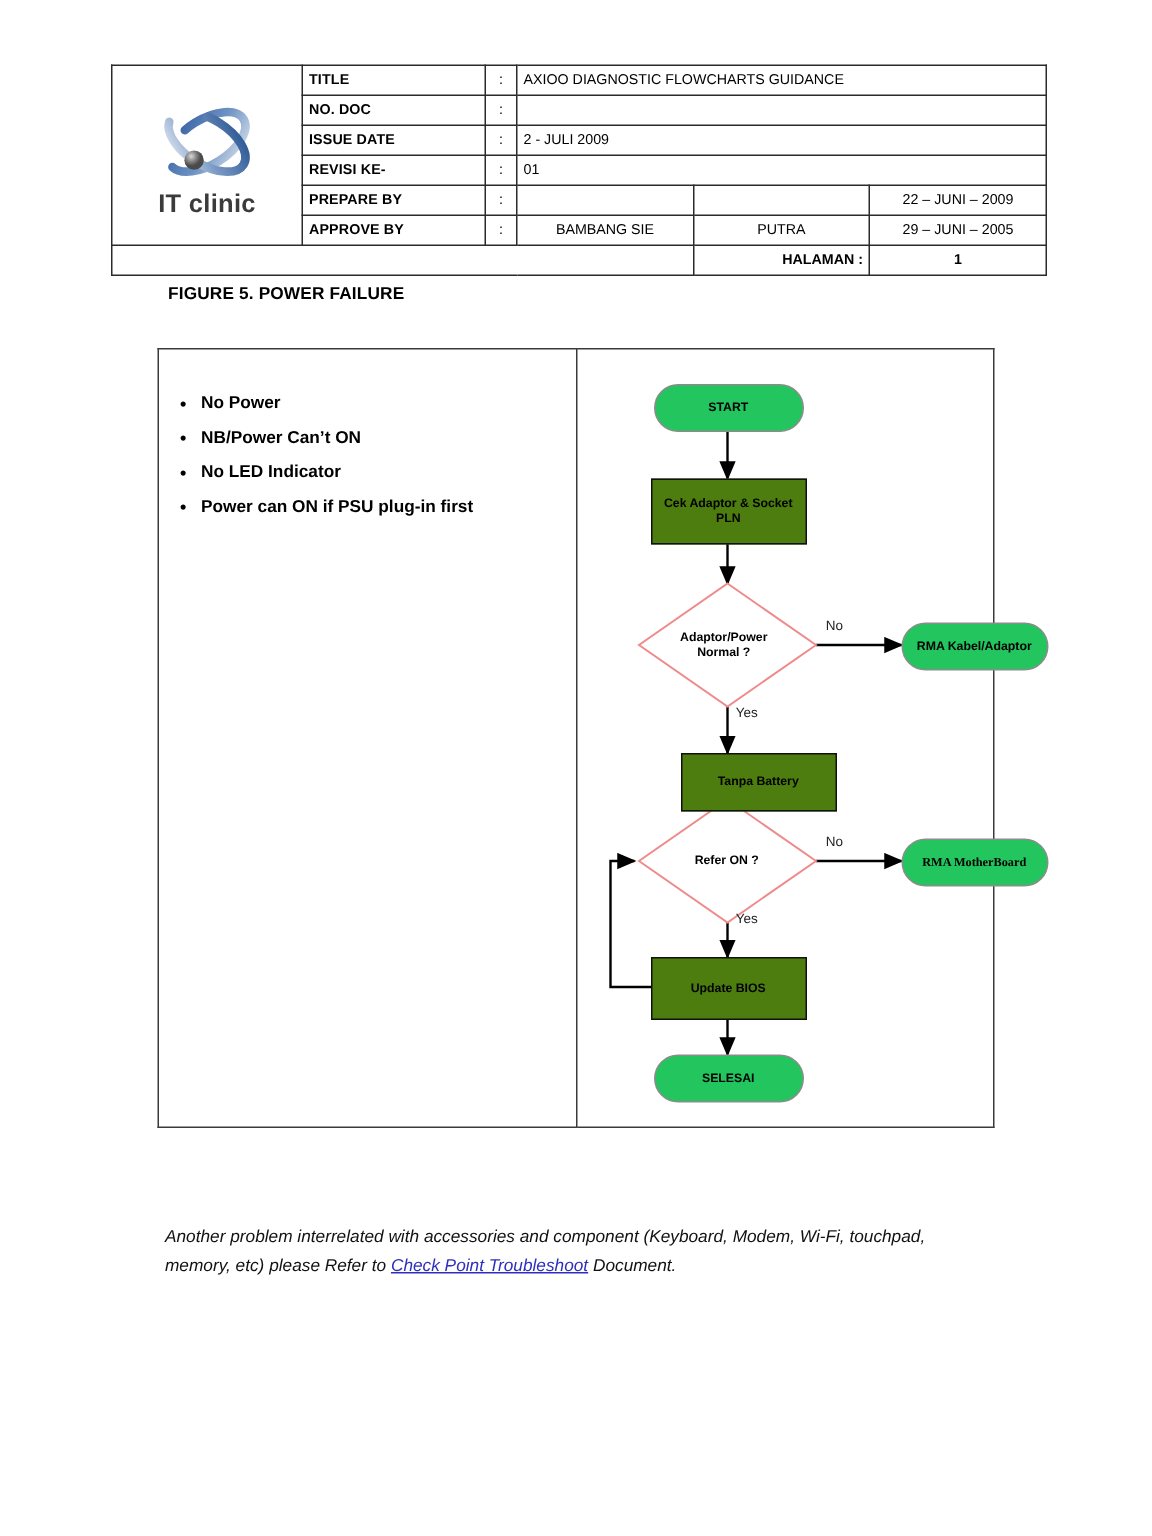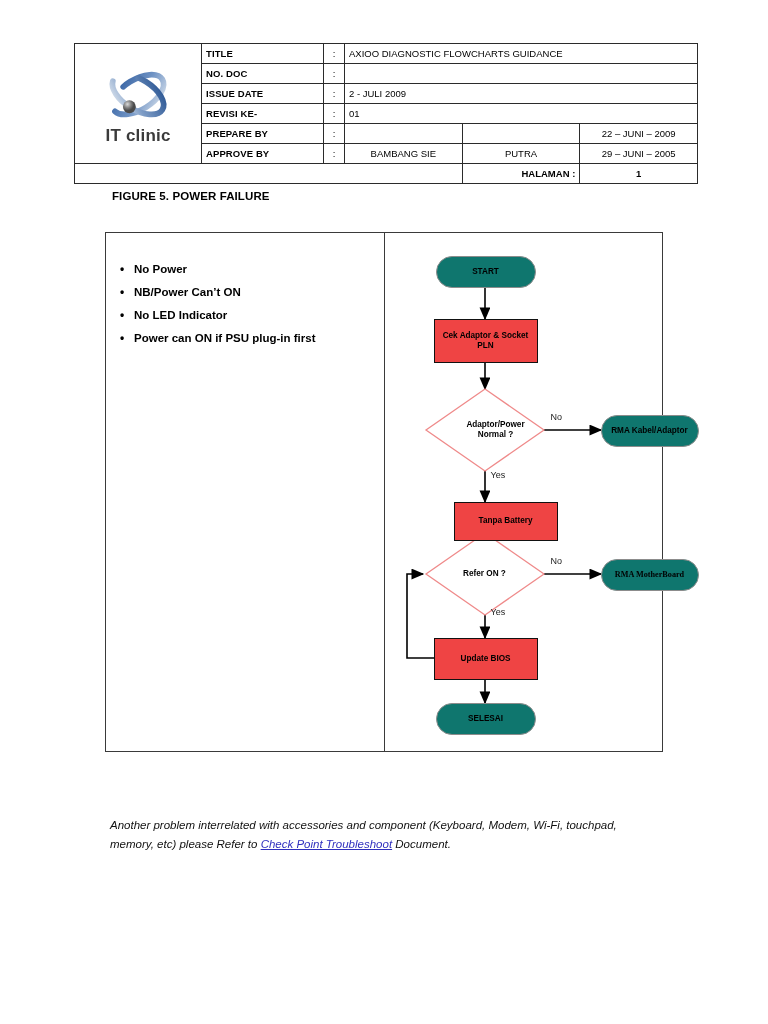--- a/index.html
+++ b/index.html
@@ -62,22 +62,22 @@
   }
   ul.cat-list li:before{
     content:"\2022";position:absolute;left:-14px;top:-1px;font-size:12px;
   }
 
   
   .fc{position:relative;width:100%;height:100%;}
   .fc svg{position:absolute;left:0;top:0;}
   .node{position:absolute;display:flex;align-items:center;justify-content:center;
         text-align:center;font-size:8.2px;font-weight:bold;line-height:1.25;}
-  .rect{border:1.3px solid #111;background:#ef4444;}
-  .stadium{border:1.1px solid #8c8c8c;background:#0f766e;border-radius:999px;}
+  .rect{border:1.3px solid #111;background:#4d7c0f;}
+  .stadium{border:1.1px solid #8c8c8c;background:#22c55e;border-radius:999px;}
   .edge-lbl{position:absolute;font-size:9px;color:#222;}
 
   
   .note{
     position:absolute;left:110px;top:816px;width:530px;
     font-size:11.5px;font-style:italic;line-height:1.65;color:#111;
   }
   .note a{color:#2f2fbe;text-decoration:underline;font-style:italic;}
 </style>
 </head>
@@ -211,21 +211,21 @@
             <polygon points="99,299 158,340 99,381 40,340" fill="#fff" stroke="#ef8a8a" stroke-width="1.3"></polygon>
           </svg>
 
           <div class="node stadium" style="left:50px;top:22px;width:98px;height:30px;">START</div>
 
           <div class="node rect" style="left:48px;top:85px;width:102px;height:42px;flex-direction:column;">
             <span>Cek Adaptor &amp; Socket</span>
             <span>PLN</span>
           </div>
 
-          <div class="node" style="left:60px;top:183px;width:100px;height:26px;flex-direction:column;">
+          <div class="node" style="left:47px;top:183px;width:100px;height:26px;flex-direction:column;">
             <span>Adaptor/Power</span>
             <span>Normal ?</span>
           </div>
 
           <div class="node stadium" style="left:215px;top:181px;width:96px;height:30px;">RMA Kabel/Adaptor</div>
 
           <div class="node rect" style="left:48px;top:268px;width:102px;height:37px;margin-left:20px;">Tanpa Battery</div>
 
           <div class="node" style="left:49px;top:330px;width:100px;height:20px;">Refer ON ?</div>
 

